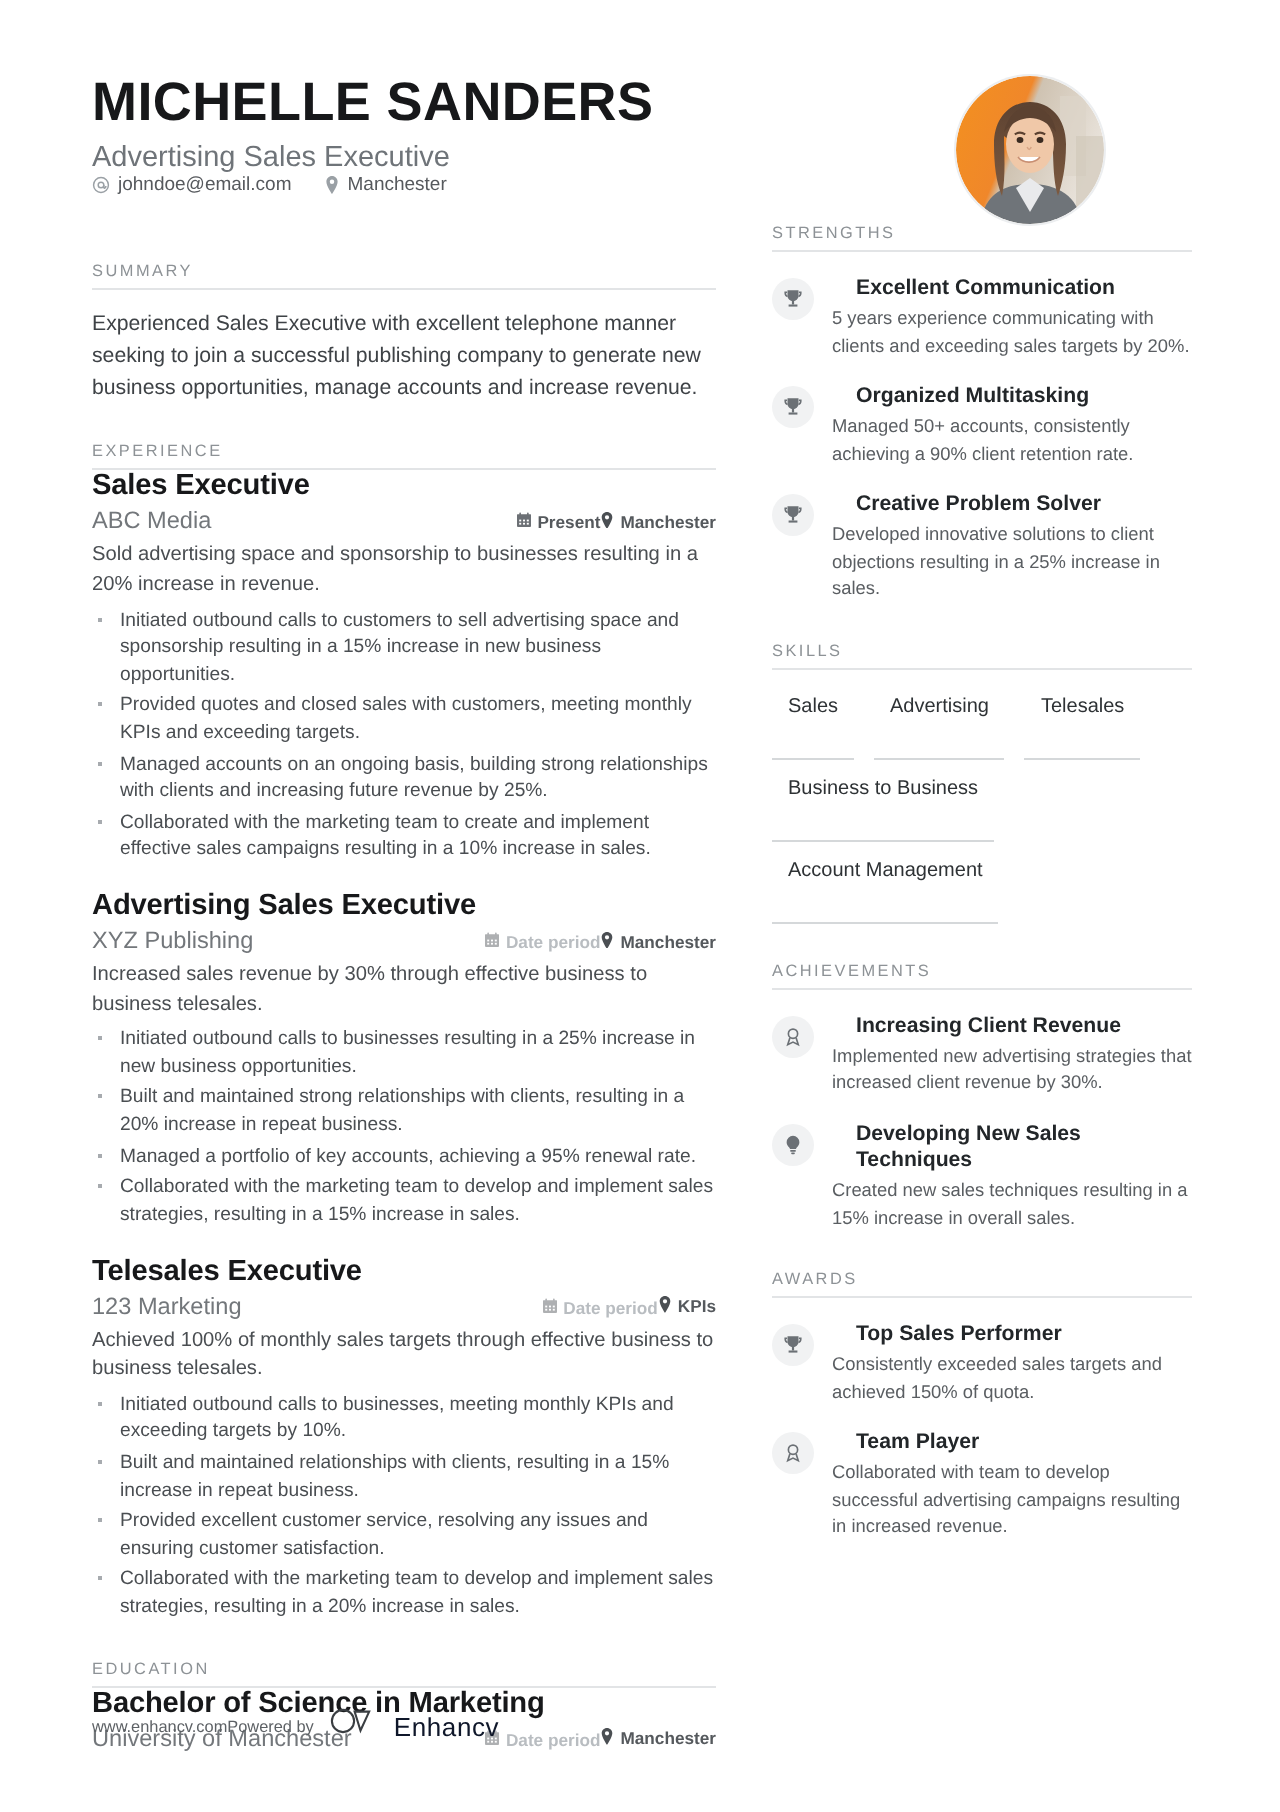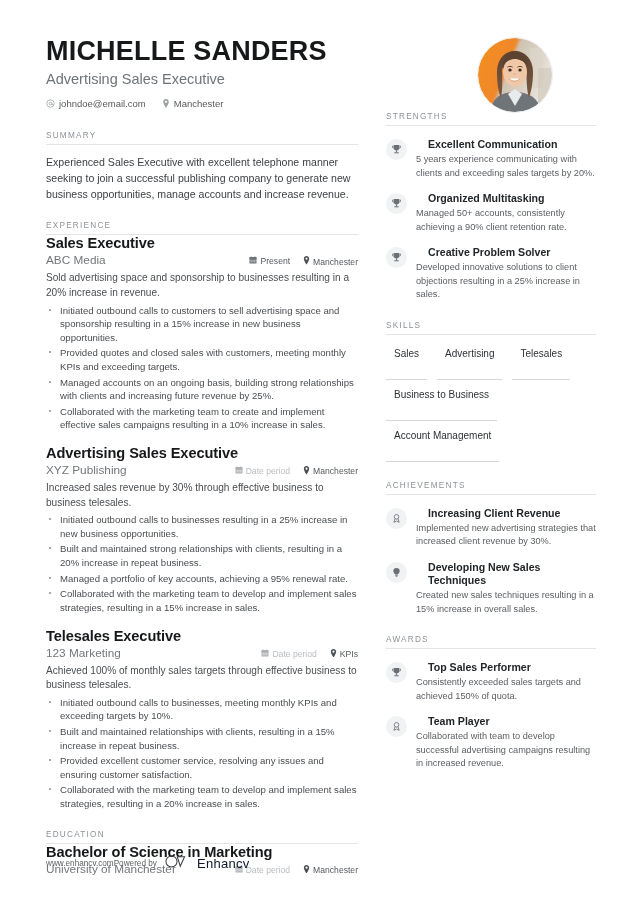--- a/index.html
+++ b/index.html
@@ -21,21 +21,21 @@
   .col-left  { width: 312px; flex: 0 0 312px; }
   .col-right { width: 210px; flex: 0 0 210px; }
 
   
   .header { display: flex; justify-content: space-between; align-items: flex-start; }
   .name {
     font-size: 27px; font-weight: 700; letter-spacing: 0.2px;
     color: #17181a; line-height: 1.12; white-space: nowrap;
   }
   .role { font-size: 14.5px; color: #6f7479; margin-top: 5px; font-weight: 400; }
-  .contacts { display: flex; gap: 16px; margin-top: 11px; align-items: center; }
+  .contacts { display: flex; gap: 16px; align-items: center; }
   .contact { display: flex; align-items: center; gap: 4px; font-size: 9.5px; color: #56595d; }
   .contact svg { display: block; }
   .photo {
     width: 74px; height: 74px; border-radius: 50%;
     overflow: hidden; flex: 0 0 74px; margin-top: 2px;
     box-shadow: 0 0 0 1px #eceef0;
   }
   .photo svg { display: block; }
 
   
@@ -50,21 +50,21 @@
   .summary {
     font-size: 10.6px; line-height: 1.52; color: #3e4246; margin-top: 9px;
   }
   .entry { margin-top: 13px; }
   .entry:first-of-type { margin-top: 0; }
   .entry-title { font-size: 14.6px; font-weight: 700; color: #17181a; letter-spacing: -0.1px; }
   .entry-meta {
     display: flex; align-items: baseline; margin-top: 2px;
   }
   .entry-org { font-size: 11.8px; color: #73777b; flex: 1 1 auto; }
-  .meta-bits { display: flex; align-items: flex-start; gap: 13px; flex: 0 0 auto; }
+  .meta-bits { display: flex; align-items: flex-end; flex: 0 0 auto; font-weight: bold; }
   .meta-bit { display: flex; align-items: center; gap: 3px; font-size: 8.6px; color: #55595d; white-space: nowrap; }
   .meta-bit.placeholder { color: #b9bdc1; }
   .meta-bit.placeholder svg { opacity: 0.55; }
   .entry-desc { font-size: 10.1px; line-height: 1.45; color: #4a4e52; margin-top: 4px; }
   .bullets { list-style: none; margin-top: 3px; }
   .bullets li {
     position: relative; padding-left: 14px;
     font-size: 9.6px; line-height: 1.42; color: #4a4e52; margin-top: 2px;
   }
   .bullets li::before {

